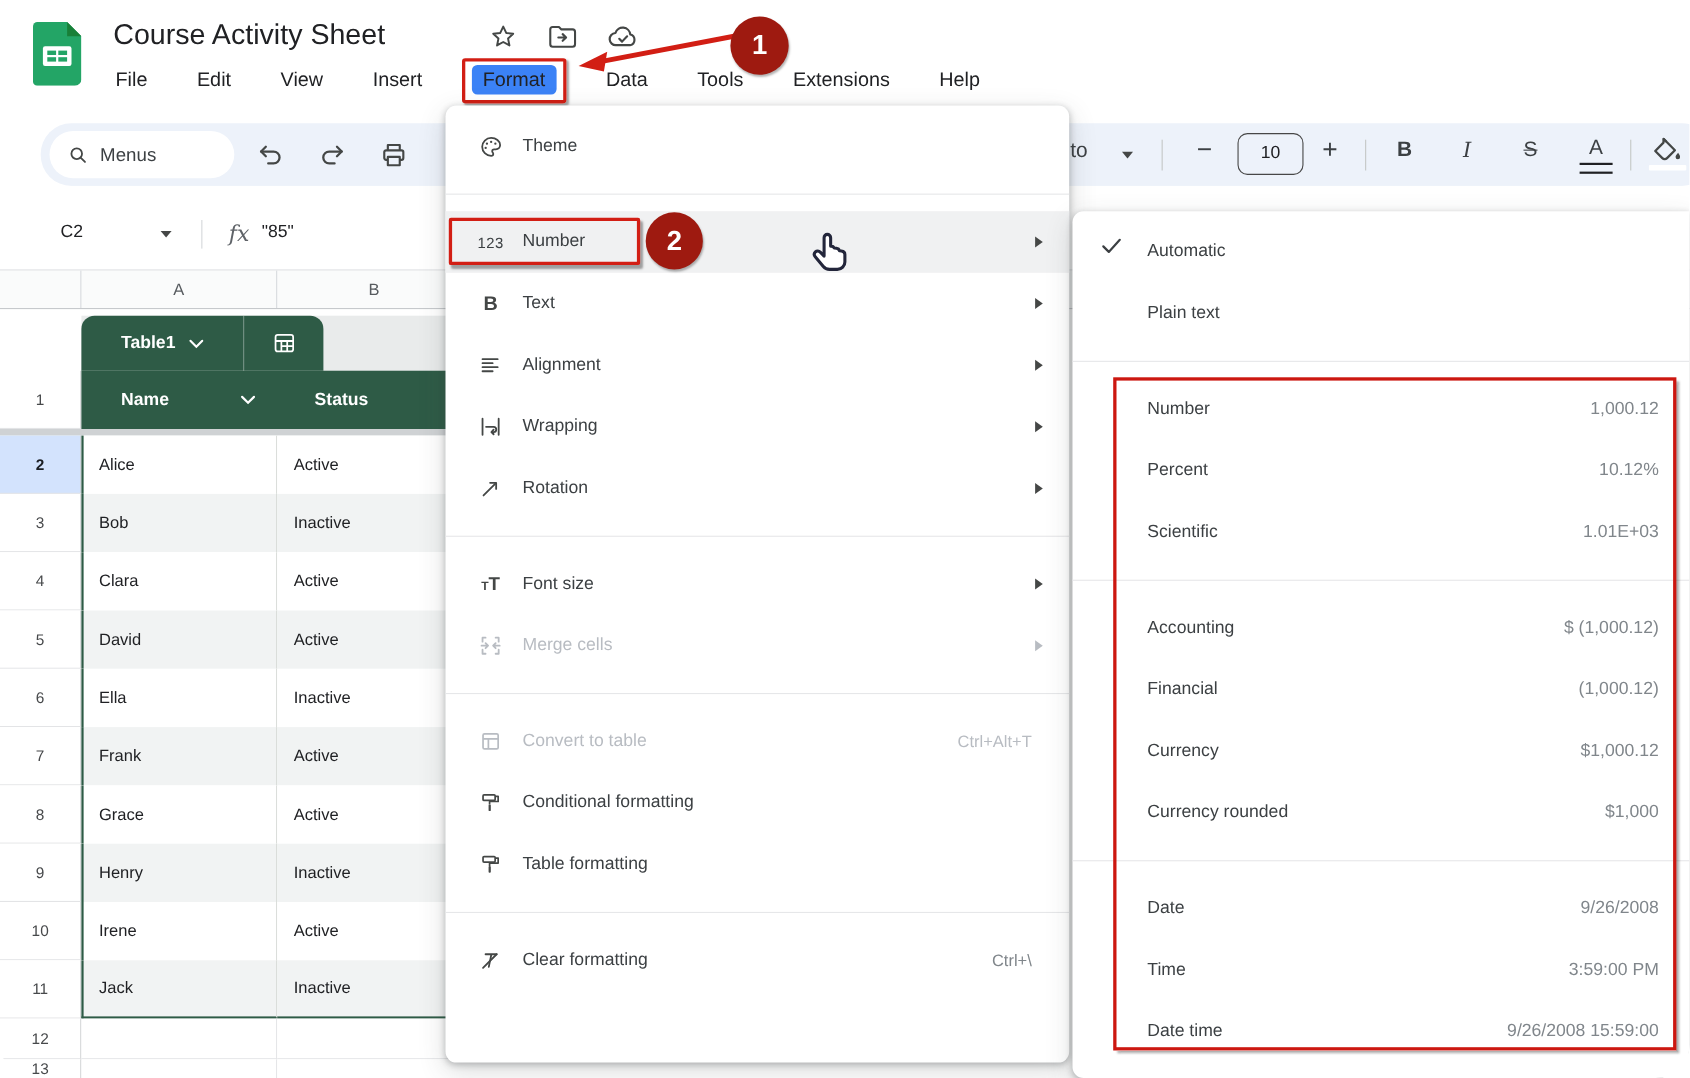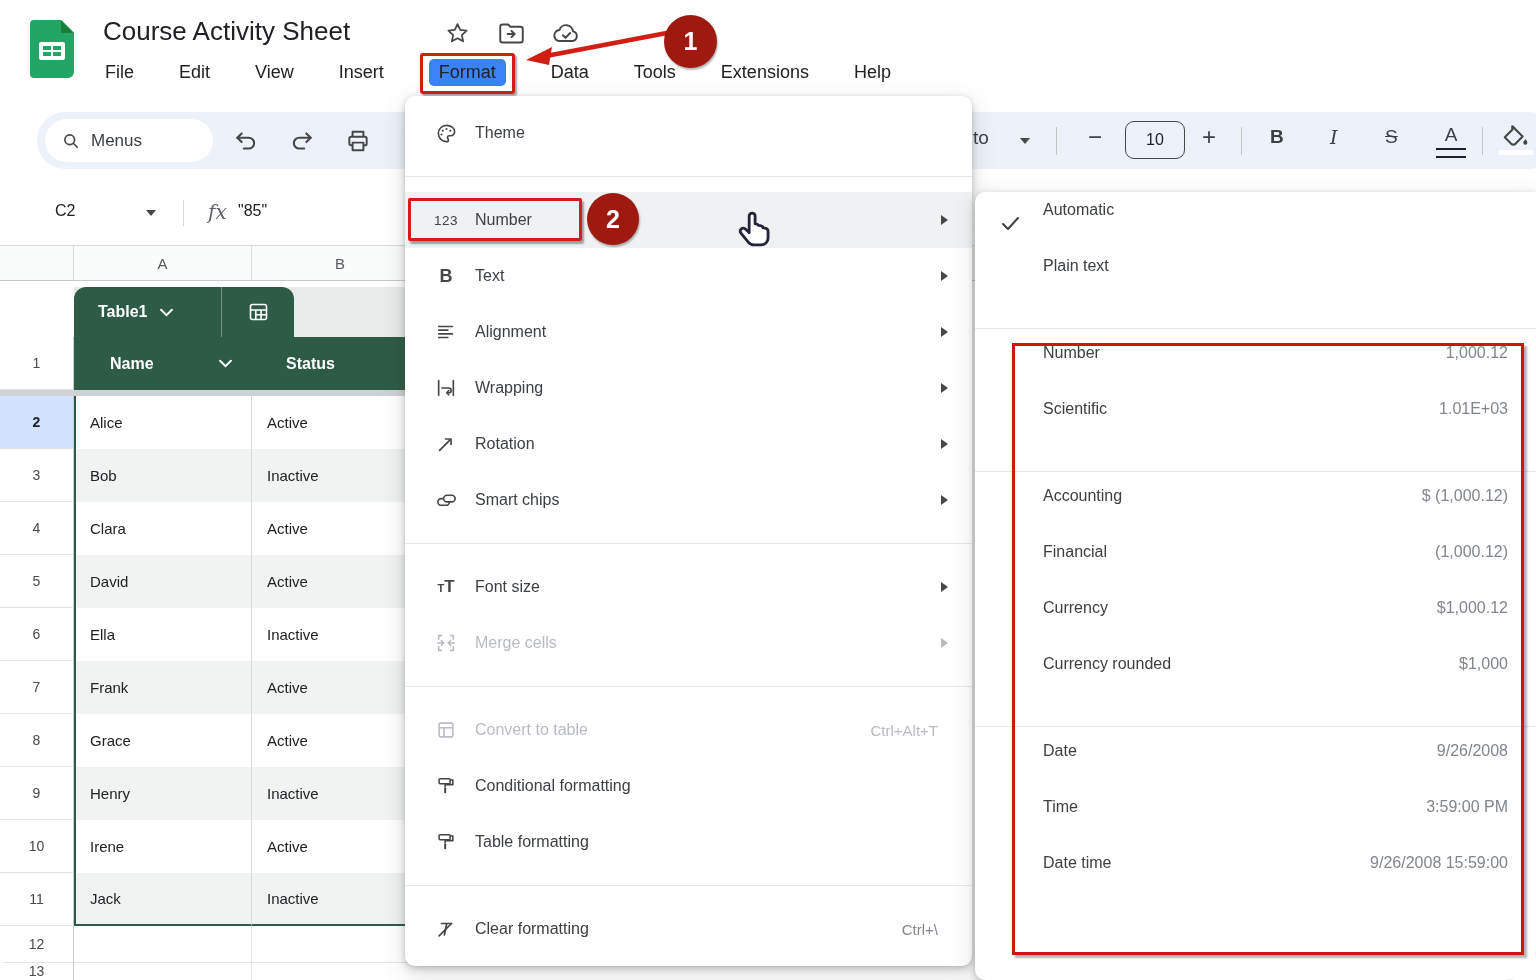--- a/index.html
+++ b/index.html
@@ -29,21 +29,21 @@
           display:flex;align-items:center;justify-content:center;font-size:16px;color:#202124;background:transparent;box-sizing:border-box;}
   .caret-down{width:0;height:0;border-left:5.5px solid transparent;border-right:5.5px solid transparent;border-top:6px solid #454746;}
   
   #fbar{left:0;top:169px;width:1536px;height:77px;background:#fff;border-bottom:1px solid #d7dadd;box-sizing:border-box;}
   
   #colheads{left:0;top:246px;width:1536px;height:35px;background:#fafbfb;border-bottom:1px solid #c6c9cc;box-sizing:border-box;display:flex;}
   .ch-cell{border-right:1px solid #d8dbde;display:flex;align-items:center;justify-content:center;
            font-size:15px;color:#575b5f;box-sizing:border-box;height:100%;}
   #chiprow-strip{left:74px;top:287px;width:355px;height:50px;background:#e9ebeb;}
   #table-chip{left:74px;top:287px;height:50px;display:flex;background:#2e5b46;border-radius:12px 12px 0 0;color:#fff;z-index:2;}
-  #chip-seg1{width:148px;display:flex;align-items:center;gap:12px;padding-left:24px;box-sizing:border-box;
+  #chip-seg1{width:148px;display:flex;align-items:center;gap:12px;padding-left:36px;box-sizing:border-box;
              font-size:16px;font-weight:bold;border-right:1px solid rgba(255,255,255,.35);}
   #chip-seg2{width:72px;display:flex;align-items:center;justify-content:center;}
   #greenhead{left:74px;top:337px;width:355px;height:53px;background:#2e5b46;display:flex;color:#fff;z-index:1;}
   .gh-cell{display:flex;align-items:center;box-sizing:border-box;font-size:16px;font-weight:bold;}
   .gutter-cell{width:74px;display:flex;align-items:center;justify-content:center;font-size:14px;color:#47494b;
                box-sizing:border-box;border-bottom:1px solid #e3e4e6;background:#fff;border-right:1px solid #cbcecf;}
   #grayband{left:0;top:390px;width:429px;height:6px;background:#cfd2d4;}
   #datarows{left:0;top:396px;width:429px;}
   .drow{display:flex;height:53px;}
   .drow .cellA{width:178px;box-sizing:border-box;border-left:2px solid #2e5b46;border-right:1px solid #d7dbd8;
@@ -66,21 +66,21 @@
   .mi-arrow{width:0;height:0;border-left:7px solid #454746;border-top:5px solid transparent;border-bottom:5px solid transparent;}
   .mi.disabled .mi-label,.mi.disabled .mi-shortcut{color:#b8bcc2;}
   .mi.disabled .mi-ic{color:#b8bcc2;}
   .mi.disabled .mi-arrow{border-left-color:#b8bcc2;}
   .mi.sel{background:#f0f1f2;}
   .mdiv{height:1px;background:#e6e7e9;margin:15px 0;}
   .icon-123{font-weight:normal;font-size:13.5px;letter-spacing:.5px;color:#3c4043;}
   .icon-B{font-weight:bold;font-size:18px;color:#444746;}
   .icon-tt{display:inline-block;font-weight:bold;font-size:17px;color:#444746;}
   .icon-tt::first-letter{font-size:11px;}
-  .si{height:56px;display:flex;align-items:flex-start;padding:0 28px 0 68px;position:relative;}
+  .si{height:56px;display:flex;align-items:center;padding:0 28px 0 68px;position:relative;}
   .si-check{position:absolute;left:26px;top:15px;}
   .si-label{flex:1;font-size:16px;color:#3c4043;}
   .si-val{font-size:16px;color:#80868b;}
   #big-redbox{position:absolute;left:37px;top:151px;width:512px;height:612px;border:3.5px solid #cc1710;
               box-shadow:3px 3px 2px rgba(0,0,0,.3);z-index:5;pointer-events:none;box-sizing:border-box;}
   #num-redbox{position:absolute;left:3px;top:6px;width:174px;height:43px;border:3px solid #d21e14;border-radius:2px;
               box-shadow:2px 3px 2px rgba(0,0,0,.35);box-sizing:border-box;z-index:3;}
   #badge2{position:absolute;left:182px;top:1px;width:52px;height:52px;z-index:3;}
   #cursor{position:absolute;left:330px;top:18px;z-index:4;}
   .tcol-chev{margin-left:auto;margin-right:20px;}
@@ -372,30 +372,20 @@
     <div class="mi">
       <span class="mi-ic">
         <svg width="22" height="22" viewBox="0 0 24 24" fill="none" stroke="#444746" stroke-width="1.8" stroke-linecap="round" stroke-linejoin="round">
           <path d="M5 19L16.5 7.5"></path>
             <path d="M17.5 12.5v-6h-6"></path>
         </svg>
       </span>
       <span class="mi-label">Rotation</span>
       <span class="mi-arrow"></span>
     </div>
-    <div class="mi">
-      <span class="mi-ic">
-        <svg width="23" height="23" viewBox="0 0 24 24">
-          <rect x="3" y="10" width="12" height="7" rx="3.5" fill="none" stroke="#444746" stroke-width="1.7"></rect>
-          <rect x="9" y="6.5" width="12" height="7" rx="3.5" fill="#fff" stroke="#444746" stroke-width="1.7"></rect>
-        </svg>
-      </span>
-      <span class="mi-label">Smart chips</span>
-      <span class="mi-arrow"></span>
-    </div>
     <div class="mdiv"></div>
 
     <div class="mi">
       <span class="mi-ic">
           <span class="icon-tt">TT</span>
         </span>
       <span class="mi-label">Font size</span>
       <span class="mi-arrow"></span>
     </div>
     <div class="mi disabled">
@@ -466,20 +456,24 @@
     <div class="si">
       <span class="si-label">Plain text</span>
     </div>
     <div class="mdiv"></div>
 
     <div class="si">
       <span class="si-label">Number</span>
       <span class="si-val">1,000.12</span>
     </div>
     <div class="si">
+      <span class="si-label">Percent</span>
+      <span class="si-val">10.12%</span>
+    </div>
+    <div class="si">
       <span class="si-label">Scientific</span>
       <span class="si-val">1.01E+03</span>
     </div>
     <div class="mdiv"></div>
 
     <div class="si">
       <span class="si-label">Accounting</span>
       <span class="si-val">$ (1,000.12)</span>
     </div>
     <div class="si">

